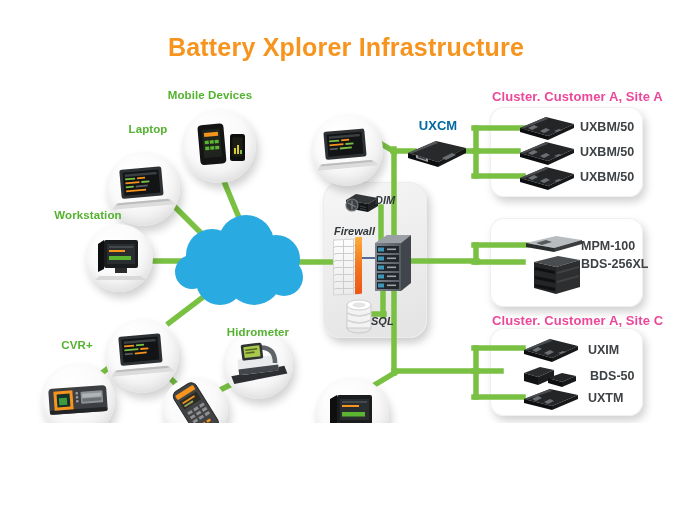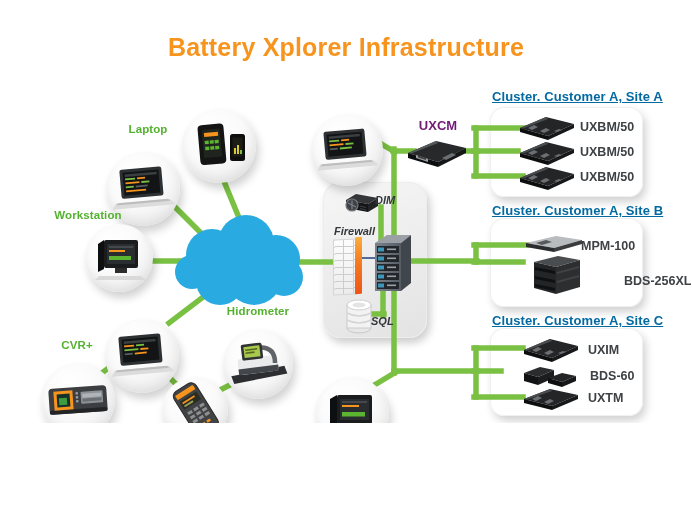--- a/index.html
+++ b/index.html
@@ -24,24 +24,24 @@
     box-shadow:3px 5px 9px rgba(0,0,0,.20),0 0 0 1px #ededed inset;z-index:1;
   }
   
   .node{
     border-radius:50%;z-index:3;
     background:radial-gradient(circle at 38% 30%,#ffffff 0%,#fafafa 45%,#e2e2e2 100%);
     box-shadow:3px 6px 9px rgba(0,0,0,.18), inset 0 -5px 10px rgba(0,0,0,.05);
     display:flex;align-items:center;justify-content:center;
   }
   .ep-label{font-size:11.5px;font-weight:800;color:#54B230;text-align:center;z-index:4;letter-spacing:.1px;}
-  .cluster-title{font-size:13px;font-weight:800;color:#0369a1;z-index:4;letter-spacing:.1px;text-decoration:underline;}
+  .cluster-title{font-size:13px;font-weight:800;color:#ec4899;z-index:4;letter-spacing:.1px;}
   .dev-label{font-size:12.5px;font-weight:800;color:#3E4245;z-index:4;}
   .core-label{font-size:11px;font-weight:800;color:#34383B;z-index:4;font-style:italic;}
-  .uxcm-label{font-size:13px;font-weight:800;color:#701a75;text-align:center;z-index:4;}
+  .uxcm-label{font-size:13px;font-weight:800;color:#0369a1;text-align:center;z-index:4;}
   .cloud-text{
     left:172px;top:236px;width:136px;text-align:center;z-index:4;
     font-size:15.5px;font-weight:800;color:#ffffff;line-height:22px;letter-spacing:.4px;
   }
   .glyph{z-index:3;}
   
   .wall{
     left:333px;top:239px;width:21px;height:54px;z-index:3;
     background:
       repeating-linear-gradient(180deg,rgba(205,205,205,0) 0 6px,#cdcdcd 6px 7px),
@@ -94,21 +94,20 @@
       <line x1="367" y1="314" x2="384" y2="314"></line>
       <line x1="383" y1="289" x2="383" y2="316"></line>
     </g>
     <line x1="359" y1="258" x2="376" y2="258" stroke="#2B4B7E" stroke-width="1.6"></line>
   </svg>
 
   <div class="abs panel" style="left:490px;top:107px;width:153px;height:90px;"></div>
   <div class="abs cluster-title" style="left:492px;top:89px;">Cluster. Customer A, Site A</div>
 
   <div class="abs panel" style="left:490px;top:218px;width:153px;height:89px;"></div>
-  <div class="abs cluster-title" style="left:492px;top:203px;">Cluster. Customer A, Site B</div>
 
   <div class="abs panel" style="left:490px;top:328px;width:153px;height:88px;"></div>
   <div class="abs cluster-title" style="left:492px;top:313px;">Cluster. Customer A, Site C</div>
 
   <svg class="abs glyph" style="left:512px;top:112px;" width="68" height="30">
     <polygon points="8,16 34,5 62,12 36,24" fill="#232527"></polygon>
       <polygon points="8,16 34,5 36,7 10,17" fill="#4a4d50"></polygon>
     <polygon points="8,16 36,24 36,28 8,20" fill="#0d0e0f"></polygon>
       <polygon points="36,24 62,12 62,16 36,28" fill="#17181a"></polygon>
     <polygon points="16,16 22,13 26,15 20,18" fill="#6b6f73"></polygon>
@@ -150,42 +149,42 @@
   <svg class="abs glyph" style="left:526px;top:252px;" width="60" height="46">
     <polygon points="8,10 32,4 54,8 30,15" fill="#4a4d50"></polygon>
     <polygon points="8,10 30,15 30,42 8,36" fill="#232527"></polygon>
     <polygon points="30,15 54,8 54,35 30,42" fill="#2c2e30"></polygon>
     <polygon points="9,15 29,19 29,22 9,18" fill="#0f1011"></polygon>
       <polygon points="9,24 29,28 29,31 9,27" fill="#0f1011"></polygon>
       <polygon points="9,32 29,36 29,39 9,35" fill="#0f1011"></polygon>
     <polygon points="31,20 53,14 53,16 31,22" fill="#404346"></polygon>
       <polygon points="31,29 53,23 53,25 31,31" fill="#404346"></polygon>
   </svg>
-  <div class="abs dev-label" style="left:581px;top:274px;margin-left:43px;">BDS-256XL</div>
+  <div class="abs dev-label" style="left:581px;top:257px;">BDS-256XL</div>
 
   <svg class="abs glyph" style="left:516px;top:334px;" width="68" height="30">
     <polygon points="8,16 34,5 62,12 36,24" fill="#232527"></polygon>
       <polygon points="8,16 34,5 36,7 10,17" fill="#4a4d50"></polygon>
     <polygon points="8,16 36,24 36,28 8,20" fill="#0d0e0f"></polygon>
       <polygon points="36,24 62,12 62,16 36,28" fill="#17181a"></polygon>
     <polygon points="16,16 22,13 26,15 20,18" fill="#6b6f73"></polygon>
       <polygon points="28,19 34,16 38,18 32,21" fill="#6b6f73"></polygon>
       <polygon points="42,19 47,17 50,18 45,20" fill="#6b6f73"></polygon>
   </svg>
   <div class="abs dev-label" style="left:588px;top:343px;">UXIM</div>
 
   <svg class="abs glyph" style="left:518px;top:361px;" width="62" height="28">
     <polygon points="6,12 22,6 36,9 20,16" fill="#2a2c2e"></polygon>
       <polygon points="6,12 20,16 20,24 6,20" fill="#121315"></polygon>
       <polygon points="20,16 36,9 36,17 20,24" fill="#1b1d1f"></polygon>
     <polygon points="30,17 44,12 58,15 44,21" fill="#232527"></polygon>
       <polygon points="30,17 44,21 44,26 30,22" fill="#0e0f10"></polygon>
       <polygon points="44,21 58,15 58,20 44,26" fill="#17181a"></polygon>
   </svg>
-  <div class="abs dev-label" style="left:590px;top:369px;">BDS-60</div>
+  <div class="abs dev-label" style="left:590px;top:369px;">BDS-50</div>
 
   <svg class="abs glyph" style="left:516px;top:385px;" width="68" height="28">
     <polygon points="8,14 34,4 62,10 36,21" fill="#232527"></polygon>
       <polygon points="8,14 34,4 36,6 10,15" fill="#4a4d50"></polygon>
     <polygon points="8,14 36,21 36,25 8,18" fill="#0d0e0f"></polygon>
       <polygon points="36,21 62,10 62,14 36,25" fill="#17181a"></polygon>
     <polygon points="16,14 22,11 26,13 20,16" fill="#6b6f73"></polygon>
       <polygon points="28,17 34,14 38,16 32,19" fill="#6b6f73"></polygon>
   </svg>
   <div class="abs dev-label" style="left:588px;top:391px;">UXTM</div>
@@ -266,20 +265,21 @@
       <circle cx="112" cy="62" r="19"></circle>
       <circle cx="82" cy="62" r="28"></circle>
       <circle cx="48" cy="66" r="24"></circle>
       <circle cx="20" cy="57" r="17"></circle>
       <rect x="24" y="38" width="80" height="38" rx="16"></rect>
     </g>
   </svg>
   <div class="abs cloud-text">
   </div>
 
+  <div class="abs ep-label" style="left:145px;top:89px;width:130px;">Mobile Devices</div>
   <div class="abs node" style="left:182px;top:109px;width:74px;height:74px;">
     <svg width="60" height="50">
       <g transform="rotate(-5 26 24)">
         <rect x="10" y="3" width="26" height="40" rx="4" fill="#141414"></rect>
         <rect x="14" y="8" width="18" height="28" fill="#20241f"></rect>
         <rect x="16" y="11" width="14" height="4" fill="#f7941e"></rect>
         <rect x="16" y="19" width="4" height="3.4" fill="#5cb531"></rect>
           <rect x="21" y="19" width="4" height="3.4" fill="#5cb531"></rect>
           <rect x="26" y="19" width="4" height="3.4" fill="#5cb531"></rect>
         <rect x="16" y="25" width="4" height="3.4" fill="#5cb531"></rect>
@@ -388,21 +388,21 @@
         </g>
         <g fill="#f7941e">
           <rect x="20" y="44" width="4" height="2.4"></rect>
             <rect x="26" y="44" width="4" height="2.4"></rect>
             <rect x="32" y="44" width="4" height="2.4"></rect>
         </g>
       </g>
     </svg>
   </div>
 
-  <div class="abs ep-label" style="left:208px;top:305px;width:100px;">Hidrometer</div>
+  <div class="abs ep-label" style="left:208px;top:326px;width:100px;">Hidrometer</div>
   <div class="abs node" style="left:223px;top:329px;width:70px;height:70px;">
     <svg width="62" height="50">
       <g transform="rotate(-7 31 25)">
         <polygon points="3,34 57,30 59,38 5,42" fill="#2c2e31"></polygon>
         <rect x="11" y="18" width="40" height="16" rx="3" fill="#e8eaec"></rect>
         <rect x="11" y="28" width="40" height="6" fill="#43474b"></rect>
         <path d="M36 9 q14 2 12 17" stroke="#606468" stroke-width="4.5" fill="none"></path>
         <rect x="16" y="4" width="21" height="16" rx="2" fill="#2f3133"></rect>
         <rect x="18.5" y="6.5" width="16" height="11" fill="#a8c94e"></rect>
         <rect x="20" y="9" width="12" height="1.6" fill="#55661f"></rect>

